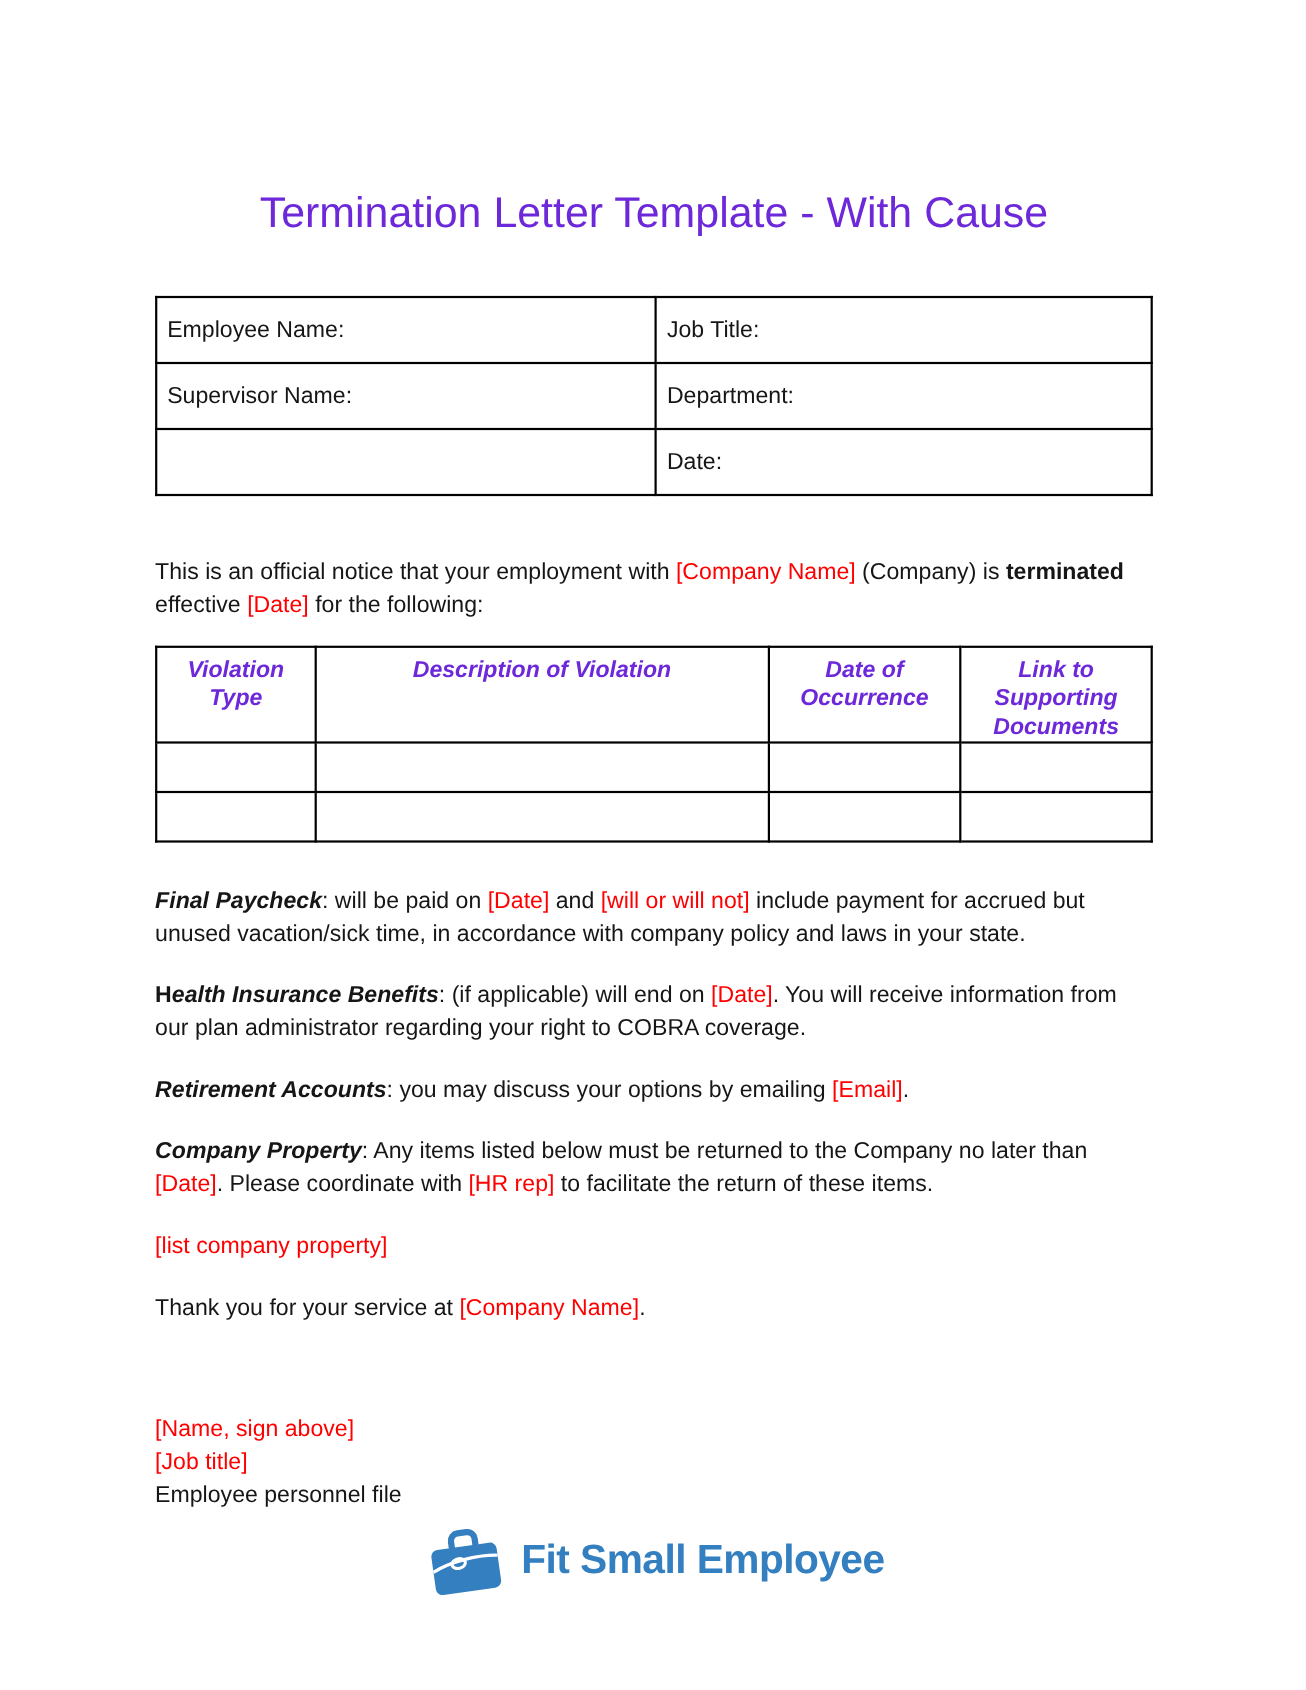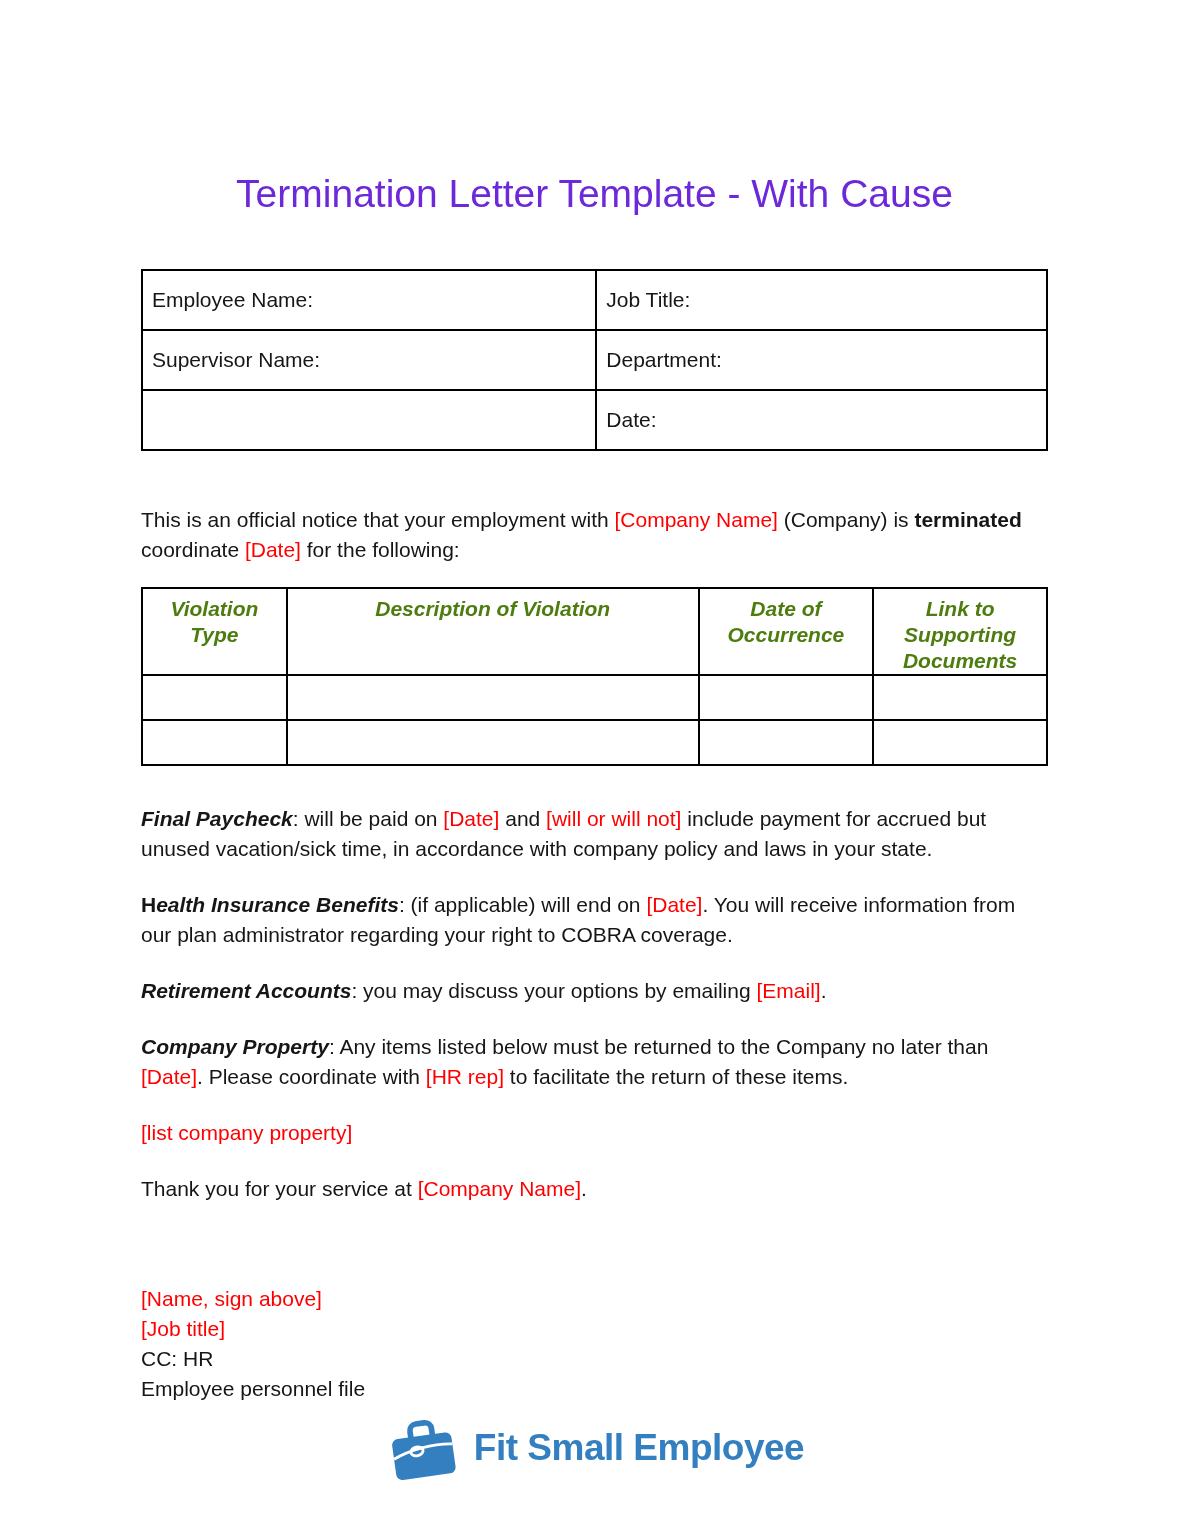--- a/index.html
+++ b/index.html
@@ -52,21 +52,21 @@
   .violation-table th, .violation-table td { border: 2px solid #000; }
   .violation-table th {
     height: 81px;
     padding: 7px 8px 0 8px;
     font-size: 21px;
     line-height: 26px;
     font-weight: 700;
     font-style: italic;
     text-align: center;
     vertical-align: top;
-    color: #4d7c0f;
+    color: #6d28d9;
   }
   .violation-table td { height: 45px; }
   .col-vtype { width: 16.0%; }
   .col-desc  { width: 45.5%; }
   .col-date  { width: 19.3%; }
   .col-link  { width: 19.2%; }
 
   .signature { margin-top: 80px; }
   .sig-line {
     font-size: 21px;
@@ -105,21 +105,21 @@
         <td class="left-col">Supervisor Name:</td>
         <td class="right-col">Department:</td>
       </tr>
       <tr>
         <td class="left-col"></td>
         <td class="right-col">Date:</td>
       </tr>
     </tbody>
   </table>
 
-  <p class="para intro"><span>This is an official notice that your employment with </span><span class="red">[Company Name]</span><span> (Company) is </span><span class="b">terminated</span><span> coordinate </span><span class="red">[Date]</span><span> for the following:</span></p>
+  <p class="para intro"><span>This is an official notice that your employment with </span><span class="red">[Company Name]</span><span> (Company) is </span><span class="b">terminated</span><span> effective </span><span class="red">[Date]</span><span> for the following:</span></p>
 
   <table class="violation-table">
     <tbody>
       <tr>
         <th class="col-vtype">Violation Type</th>
         <th class="col-desc">Description of Violation</th>
         <th class="col-date">Date of Occurrence</th>
         <th class="col-link">Link to Supporting Documents</th>
       </tr>
       <tr>
@@ -140,21 +140,20 @@
   <p class="para first-after-table"><span class="bi">Final Paycheck</span><span>: will be paid on </span><span class="red">[Date]</span><span> and </span><span class="red">[will or will not]</span><span> include payment for accrued but unused vacation/sick time, in accordance with company policy and laws in your state.</span></p>
   <p class="para"><span class="b">H</span><span class="bi">ealth Insurance Benefits</span><span>: (if applicable) will end on </span><span class="red">[Date]</span><span>. You will receive information from our plan administrator regarding your right to COBRA coverage.</span></p>
   <p class="para"><span class="bi">Retirement Accounts</span><span>: you may discuss your options by emailing </span><span class="red">[Email]</span><span>.</span></p>
   <p class="para"><span class="bi">Company Property</span><span>: Any items listed below must be returned to the Company no later than </span><span class="red">[Date]</span><span>. Please coordinate with </span><span class="red">[HR rep]</span><span> to facilitate the return of these items.</span></p>
   <p class="para"><span class="red">[list company property]</span></p>
   <p class="para"><span>Thank you for your service at </span><span class="red">[Company Name]</span><span>.</span></p>
 
   <div class="signature">
     <div class="sig-line"><span class="red">[Name, sign above]</span></div>
     <div class="sig-line"><span class="red">[Job title]</span></div>
-    <div class="sig-line"><span>CC: HR</span></div>
     <div class="sig-line"><span>Employee personnel file</span></div>
   </div>
 
   <div class="footer-logo">
     <svg class="briefcase" viewBox="0 0 70 62" aria-hidden="true">
       <g transform="rotate(-8 35 33)">
         <rect x="25" y="7" width="21" height="18" rx="6.5" fill="none" stroke="#337fc0" stroke-width="5.5"></rect>
         <rect x="6" y="19" width="58" height="40" rx="6" fill="#337fc0"></rect>
         <path d="M6 38 C 22 31, 46 28, 64 31" stroke="#ffffff" stroke-width="2.8" fill="none"></path>
         <ellipse cx="29" cy="33.5" rx="6" ry="4.2" fill="none" stroke="#ffffff" stroke-width="2.8" transform="rotate(-6 29 33.5)"></ellipse>

